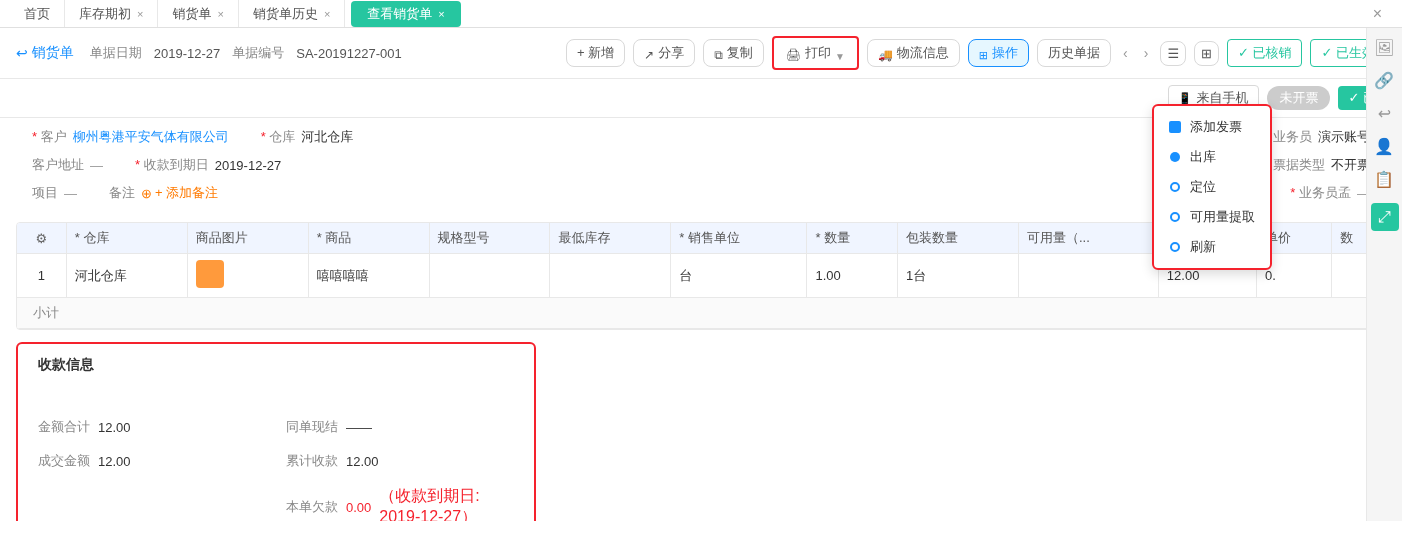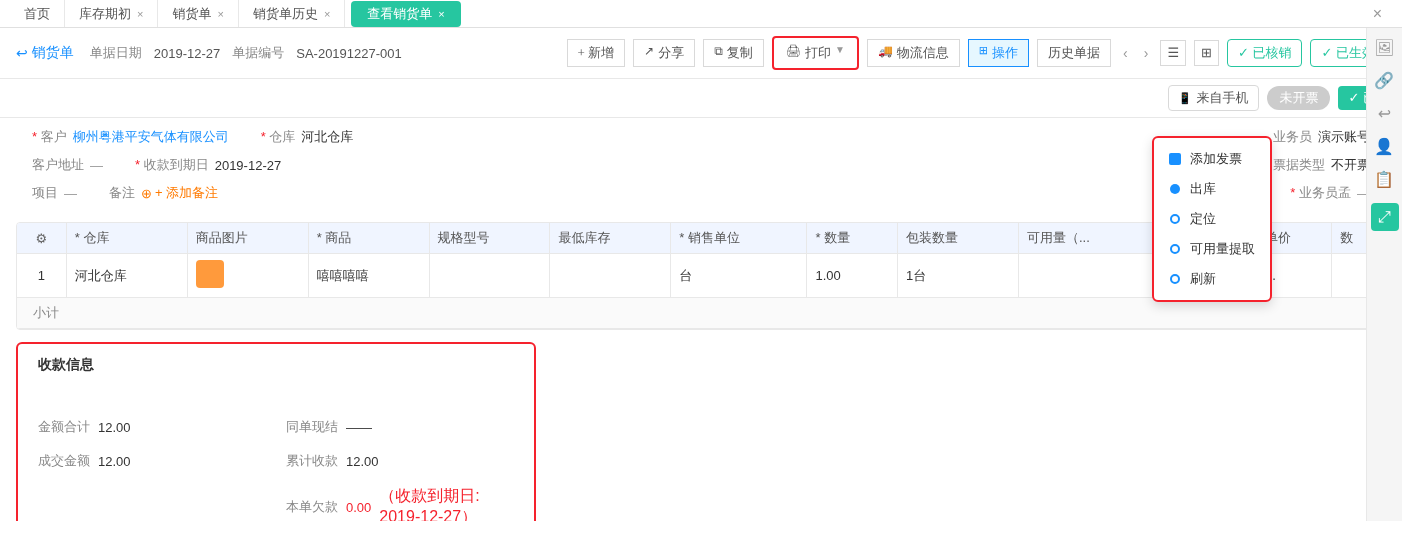--- a/index.html
+++ b/index.html
@@ -27,23 +27,23 @@
     
     .doc-header {
       display: flex; align-items: center; background: #fff;
       padding: 8px 16px; border-bottom: 1px solid #e8e8e8;
       gap: 16px;
     }
     .doc-title { display: flex; align-items: center; color: #1890ff; font-size: 14px; font-weight: 500; }
     .doc-meta { display: flex; align-items: center; gap: 12px; font-size: 13px; color: #555; }
     .doc-actions { margin-left: auto; display: flex; align-items: center; gap: 8px; }
     .btn-action {
-      display: inline-flex; align-items: flex-start; gap: 4px;
-      padding: 4px 10px; border: 1px solid #d9d9d9; border-radius: 0;
-      background: #fff; cursor: pointer; font-size: 13px; color: #555; font-family: Liberation Serif, serif;
+      display: inline-flex; align-items: flex-end; gap: 4px;
+      padding: 4px 10px; border: 1px solid #d9d9d9; border-radius: 8px;
+      background: #fff; cursor: pointer; font-size: 13px; color: #555;
     }
     .btn-sold { background: #fff; color: #26c6a0; border: 1px solid #26c6a0; border-radius: 4px; padding: 4px 10px; cursor: pointer; font-size: 13px; }
     .btn-effect { background: #fff; color: #26c6a0; border: 1px solid #26c6a0; border-radius: 4px; padding: 4px 10px; cursor: pointer; font-size: 13px; }
 
     
     .sub-actions {
       display: flex; align-items: center; justify-content: flex-end;
       padding: 6px 16px; gap: 8px; background: #fff;
       border-bottom: 1px solid #e8e8e8;
     }
@@ -88,21 +88,21 @@
     }
     .receipt-title { font-weight: bold; font-size: 14px; margin-bottom: 10px; }
     .receipt-grid { display: grid; grid-template-columns: 1fr 1fr; gap: 16px 20px; margin-top: 44px; }
     .receipt-row { display: flex; align-items: center; gap: 8px; font-size: 13px; }
     .receipt-label { color: #888; white-space: nowrap; }
     .receipt-value { color: #333; }
     .receipt-value.red { color: #f5222d; }
 
     
     .dropdown-menu {
-      position: absolute; top: 108px; right: 130px;
+      position: absolute; top: 76px; right: 130px;
       background: #fff; border: 2px solid #f5222d; border-radius: 6px;
       box-shadow: 0 4px 12px rgba(0,0,0,0.15); z-index: 100;
       min-width: 120px; padding: 6px 0;
     }
     .dropdown-item {
       display: flex; align-items: center; gap: 8px;
       padding: 6px 14px; cursor: pointer; font-size: 13px; color: #333;
     }
     .dropdown-item .item-icon { width: 14px; height: 14px; display: inline-flex; align-items: center; justify-content: center; }
     .icon-square { width: 12px; height: 12px; background: #1890ff; border-radius: 2px; display: inline-block; }

